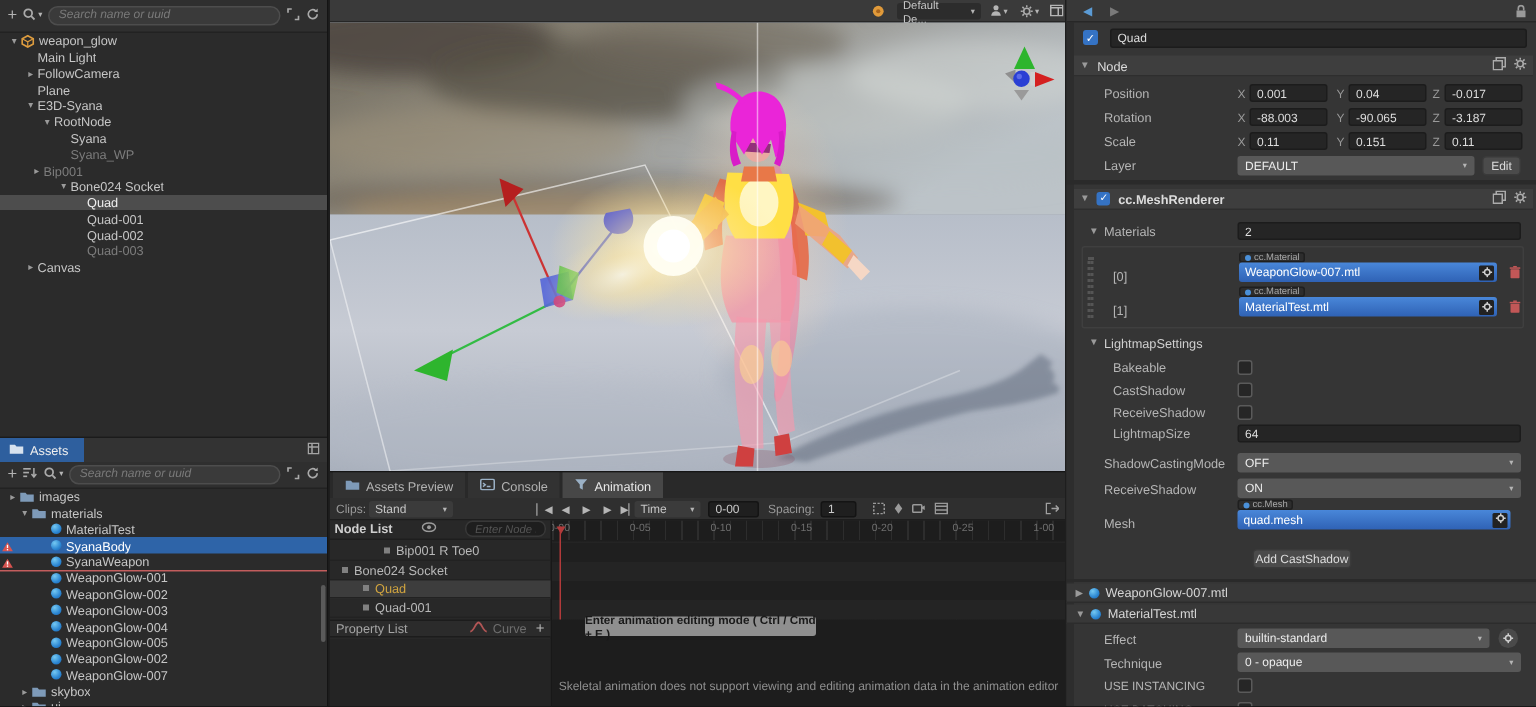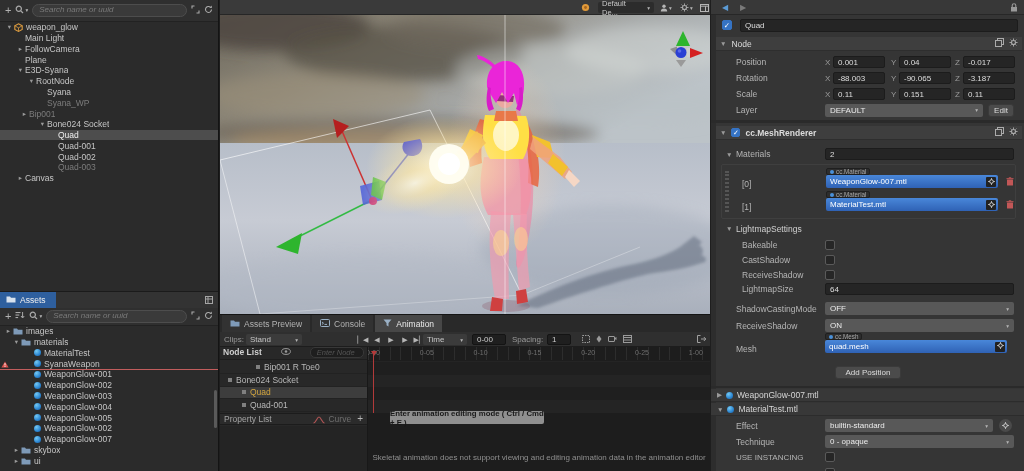--- a/index.html
+++ b/index.html
@@ -51,21 +51,21 @@
   .node-col{position:absolute;left:0;top:0;bottom:0;width:148px;background:#282828;border-right:1px solid #181818}
   .nl-header{position:absolute;top:0;left:0;right:0;height:13px;display:flex;gap:19px;padding:0 3px;border-bottom:1px solid #1e1e1e}
   .nl-header .t{font-size:8.5px;color:#cfcfcf;font-weight:bold}
   .nl-input{flex:1;height:11px;background:#1e1e1e;border:1px solid #383838;border-radius:5px;display:flex;align-items:center;padding:0 4px;min-width:0}
   .nl-input input{background:none;border:0;outline:0;width:100%;color:#aaa;font:italic 7.5px "Liberation Sans",sans-serif}
   .nl-input input::placeholder{color:#555}
   .nl-rows{position:absolute;top:14px;left:0;right:0}
   .nrow{display:flex;align-items:center;height:12.8px;font-size:8.5px;color:#b8b8b8;border-bottom:1px solid #222}
   .nrow .dot{width:4px;height:4px;background:#808080;margin-right:4px;flex:none}
   .nrow.sel{background:#3d3d3d;color:#d2a53f}
-  .prop-row{position:absolute;top:66px;left:0;right:0;height:12px;display:flex;align-items:flex-end;border-top:1px solid #1c1c1c;border-bottom:1px solid #1c1c1c;background:#2b2b2b;padding:0 4px;font-size:8.5px;color:#a5a5a5}
+  .prop-row{position:absolute;top:66px;left:0;right:0;height:12px;display:flex;align-items:flex-start;border-top:1px solid #1c1c1c;border-bottom:1px solid #1c1c1c;background:#2b2b2b;padding:0 4px;font-size:8.5px;color:#a5a5a5}
   .below-prop{position:absolute;top:79px;bottom:0;left:0;right:0;background:#242424}
   .timeline{position:absolute;left:148px;right:0;top:0;bottom:0;background:#1d1d1d;overflow:hidden}
   .ruler{position:absolute;top:0;left:0;right:0;height:13px;font-size:7px;color:#6e6e6e;
          background:repeating-linear-gradient(90deg, rgba(255,255,255,.07) 0 1px, transparent 1px 10.76px)}
   .ruler span{position:absolute;top:2px;transform:translateX(-50%)}
   .stripes{position:absolute;top:14px;left:0;right:0;height:52px;
            background:repeating-linear-gradient(0deg,#242424 0 12.8px,#1f1f1f 12.8px 25.6px),
                       repeating-linear-gradient(90deg, rgba(255,255,255,.03) 0 1px, transparent 1px 53.8px)}
   .playhead{position:absolute;left:5px;top:4px;width:1px;height:62px;background:#b23a3a}
   .playhead:before{content:"";position:absolute;left:-2.5px;top:0;border:3px solid transparent;border-top:5px solid #b23a3a}
@@ -277,20 +277,32 @@
           </span>
    <span class="lbl">materials</span>
   </div>
         <div class="row" style="padding-left:25px">
 
    <span class="arr"></span>
    <span class="ico">
             <span class="sphere"></span>
           </span>
    <span class="lbl">MaterialTest</span>
+  </div>
+        <div class="row sel" style="padding-left:25px">
+   <span class="warnpos"><svg width="8" height="7" viewBox="0 0 8 7" xmlns="http://www.w3.org/2000/svg">
+              <path d="M4,0.5 7.6,6.5 0.4,6.5 Z" fill="#d9534f"></path>
+              <rect x="3.55" y="2.2" width="0.9" height="2.2" fill="#fff"></rect>
+              <rect x="3.55" y="5" width="0.9" height="0.9" fill="#fff"></rect>
+            </svg></span>
+   <span class="arr"></span>
+   <span class="ico">
+            <span class="sphere"></span>
+          </span>
+   <span class="lbl">SyanaBody</span>
   </div>
         <div class="row dropline" style="padding-left:25px">
    <span class="warnpos"><svg width="8" height="7" viewBox="0 0 8 7" xmlns="http://www.w3.org/2000/svg">
               <path d="M4,0.5 7.6,6.5 0.4,6.5 Z" fill="#d9534f"></path>
               <rect x="3.55" y="2.2" width="0.9" height="2.2" fill="#fff"></rect>
               <rect x="3.55" y="5" width="0.9" height="0.9" fill="#fff"></rect>
             </svg></span>
    <span class="arr"></span>
    <span class="ico">
             <span class="sphere"></span>
@@ -856,21 +868,21 @@
     <div class="bluefield" style="left:114px;width:182px;top:340px">
       <span>quad.mesh</span>
       <span class="loc">
           <span id="ic-loc3"><svg width="7" height="7" viewBox="0 0 7 7" xmlns="http://www.w3.org/2000/svg">
               <circle cx="3.5" cy="3.5" r="1.8" fill="none" stroke="#cfcfcf"></circle>
               <path d="M3.5,0.2 v1.4 M3.5,5.4 V6.8 M0.2,3.5 h1.4 M5.4,3.5 h1.4" stroke="#cfcfcf"></path>
             </svg></span>
         </span>
     </div>
 
-    <div class="btn abs" style="left:124px;top:366px;width:66px;height:13px;font-size:8px">Add Position</div>
+    <div class="btn abs" style="left:124px;top:366px;width:66px;height:13px;font-size:8px">Add CastShadow</div>
 
     <div class="abs" style="top:386px;left:0;right:0;height:2px;background:#2a2a2a"></div>
     <div id="material-asset-rows">
         <div class="matrow" style="top:389px">
    <span style="font-size:6.5px;color:#9a9a9a">▶</span>
    <span class="sphere"></span>
    <span>WeaponGlow-007.mtl</span>
   </div>
         <div class="matrow" style="top:403px">
    <span style="font-size:6.5px;color:#9a9a9a">▼</span>

